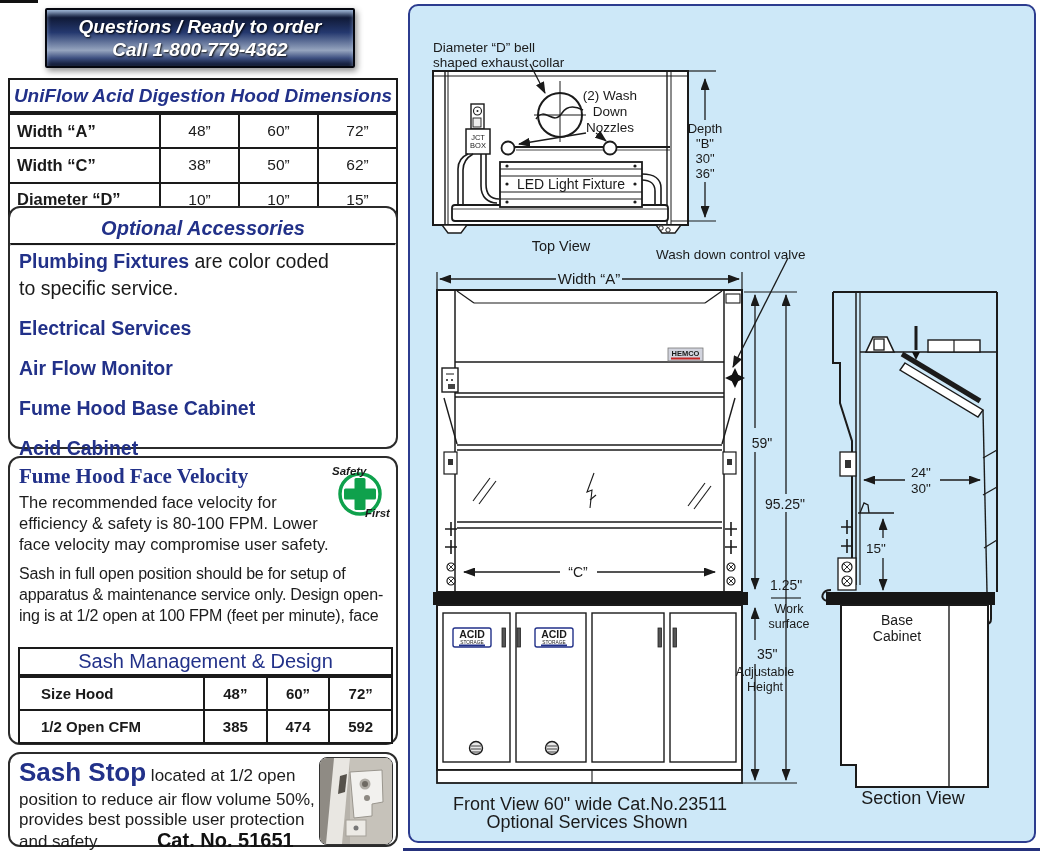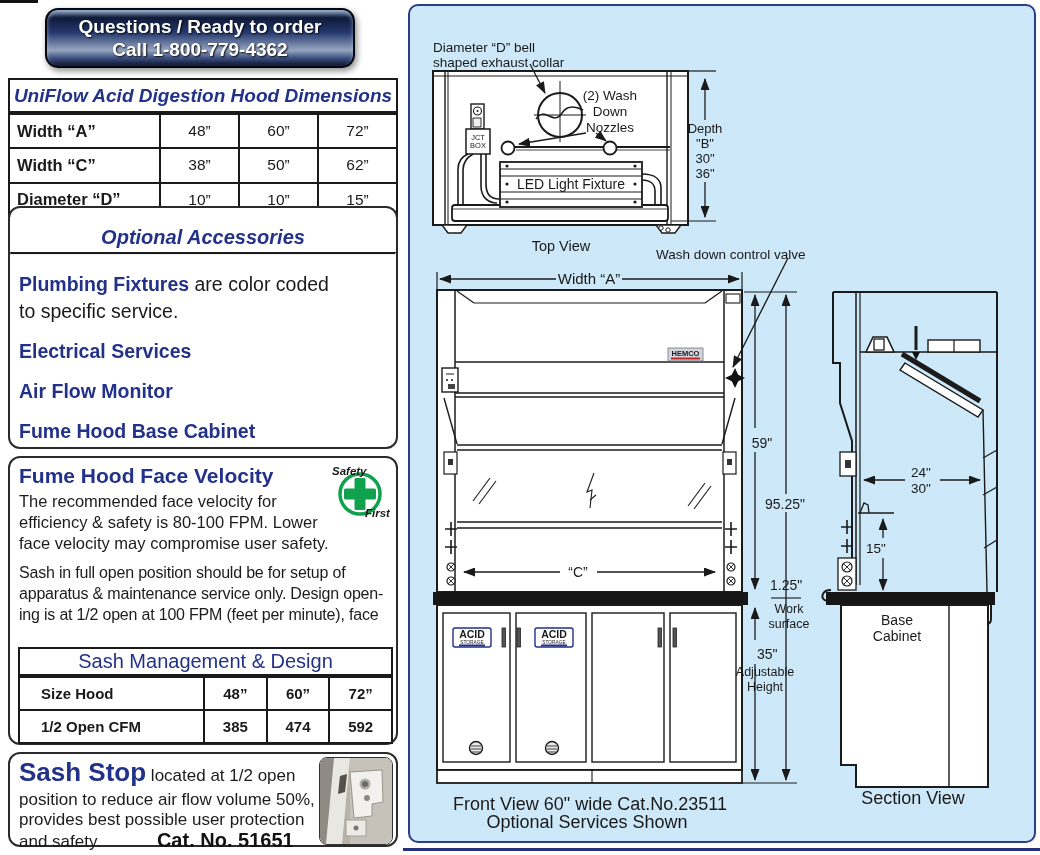--- a/index.html
+++ b/index.html
@@ -1,44 +1,44 @@
 <!DOCTYPE html>
 <html><head>
 <meta charset="utf-8">
 <style>
   html,body{margin:0;padding:0;}
   body{width:1040px;height:855px;position:relative;background:#ffffff;
        font-family:"Liberation Sans",sans-serif;color:#1a1a1a;overflow:hidden;}
   .abs{position:absolute;box-sizing:border-box;}
   
-  .contact{left:45px;top:8px;width:310px;height:60px;border-radius:13px;
+  .contact{left:45px;top:8px;width:310px;height:60px;border-radius:2px;
     border:2px solid #05070f;
     background:linear-gradient(180deg,#7e93b4 0%,#101a38 14%,#24386e 40%,#96a5bf 72%,#3d4f80 86%,#0a1129 100%);
     box-shadow:2px 3px 6px rgba(0,0,0,.45), inset 0 2px 4px rgba(190,215,245,.55);
-    display:flex;flex-direction:column;align-items:center;justify-content:center;}
+    display:flex;flex-direction:column;align-items:center;justify-content:center;font-style:italic;}
   .contact div{color:#fff;font-weight:bold;font-size:19px;line-height:23px;
     text-shadow:1px 1px 2px rgba(0,0,0,.9);}
   
   .dtable{border:2.5px solid #1a1a1a;background:#fff;display:flex;flex-direction:column;}
   .dtitle{flex:0 0 31px;border-bottom:2px solid #1a1a1a;display:flex;align-items:center;justify-content:center;
     color:#223189;font-weight:bold;font-style:italic;font-size:19px;}
   .drow{flex:1;display:flex;border-top:2px solid #1a1a1a;}
   .drow:first-of-type{border-top:none;}
   .dlabel{width:142px;flex:0 0 142px;display:flex;align-items:center;padding-left:7px;
     font-weight:bold;font-size:16.5px;border-right:2px solid #1a1a1a;}
   .dcell{flex:1;display:flex;align-items:center;justify-content:center;font-size:15.5px;border-right:2px solid #1a1a1a;}
   .dcell:last-child{border-right:none;}
   
   .rbox{background:#fff;border:2.5px solid #2b2b2b;border-radius:12px;}
   .navy{color:#223189;font-weight:bold;}
-  .acc-title{color:#223189;font-weight:bold;font-style:italic;font-size:20px;text-align:center;padding-top:18px;height:26px;}
+  .acc-title{color:#223189;font-weight:bold;font-style:italic;font-size:20px;text-align:center;padding-top:9px;height:26px;}
   .acc-rule{border-top:2px solid #1a1a1a;margin:0;}
   .acc-item{font-size:19.5px;font-weight:bold;color:#223189;margin:17px 0 0 9px;}
   .acc-line{font-size:19.5px;margin:4px 0 0 9px;color:#1a1a1a;}
-  .vel-title{color:#223189;font-weight:bold;font-size:21px;margin:6px 0 3px 9px;}
+  .vel-title{color:#223189;font-weight:bold;font-size:21px;margin:6px 0 3px 9px;font-family:Liberation Serif, serif;}
   .vpara{font-size:16.5px;line-height:21px;margin-left:9px;color:#1c1c1c;}
   .vpara2{font-size:16px;line-height:21px;letter-spacing:-0.2px;margin:8px 0 0 9px;color:#1c1c1c;}
   .stable{position:absolute;left:8px;top:189px;width:371px;height:93px;border:2px solid #1a1a1a;display:flex;flex-direction:column;background:#fff;}
   .stitle{flex:0 0 25px;border-bottom:2px solid #1a1a1a;display:flex;align-items:center;justify-content:center;
     color:#223189;font-weight:normal;font-size:20px;}
   .srow{flex:1;display:flex;border-top:2px solid #1a1a1a;}
   .srow:first-of-type{border-top:none;}
   .slabel{flex:0 0 162px;display:flex;align-items:center;padding-left:21px;font-weight:bold;font-size:15px;border-right:2px solid #1a1a1a;}
   .scell{flex:1;display:flex;align-items:center;justify-content:center;font-weight:bold;font-size:15px;border-right:2px solid #1a1a1a;}
   .scell:last-child{border-right:none;}
@@ -80,21 +80,21 @@
     <div class="dlabel">Diameter “D”</div>
     <div class="dcell">10”</div>
     <div class="dcell">10”</div>
     <div class="dcell">15”</div>
   </div>
 </div>
 
 <div class="abs rbox" style="left:8px;top:206px;width:390px;height:243px;">
   <div class="acc-title">Optional Accessories</div>
   <hr class="acc-rule">
-  <div class="acc-line" style="margin-top:18px;"><span class="navy">Plumbing Fixtures</span><span> are color coded</span></div>
+  <div class="acc-line" style="margin-top:4px;"><span class="navy">Plumbing Fixtures</span><span> are color coded</span></div>
   <div class="acc-line">to specific service.</div>
   <div class="acc-item">Electrical Services</div>
   <div class="acc-item">Air Flow Monitor</div>
   <div class="acc-item">Fume Hood Base Cabinet</div>
   <div class="acc-item">Acid Cabinet</div>
 </div>
 
 <div class="abs rbox" style="left:8px;top:456px;width:390px;height:289px;">
   <div class="vel-title">Fume Hood Face Velocity</div>
   <div class="abs" style="right:6px;top:5px;width:60px;height:60px;text-align:center;">

